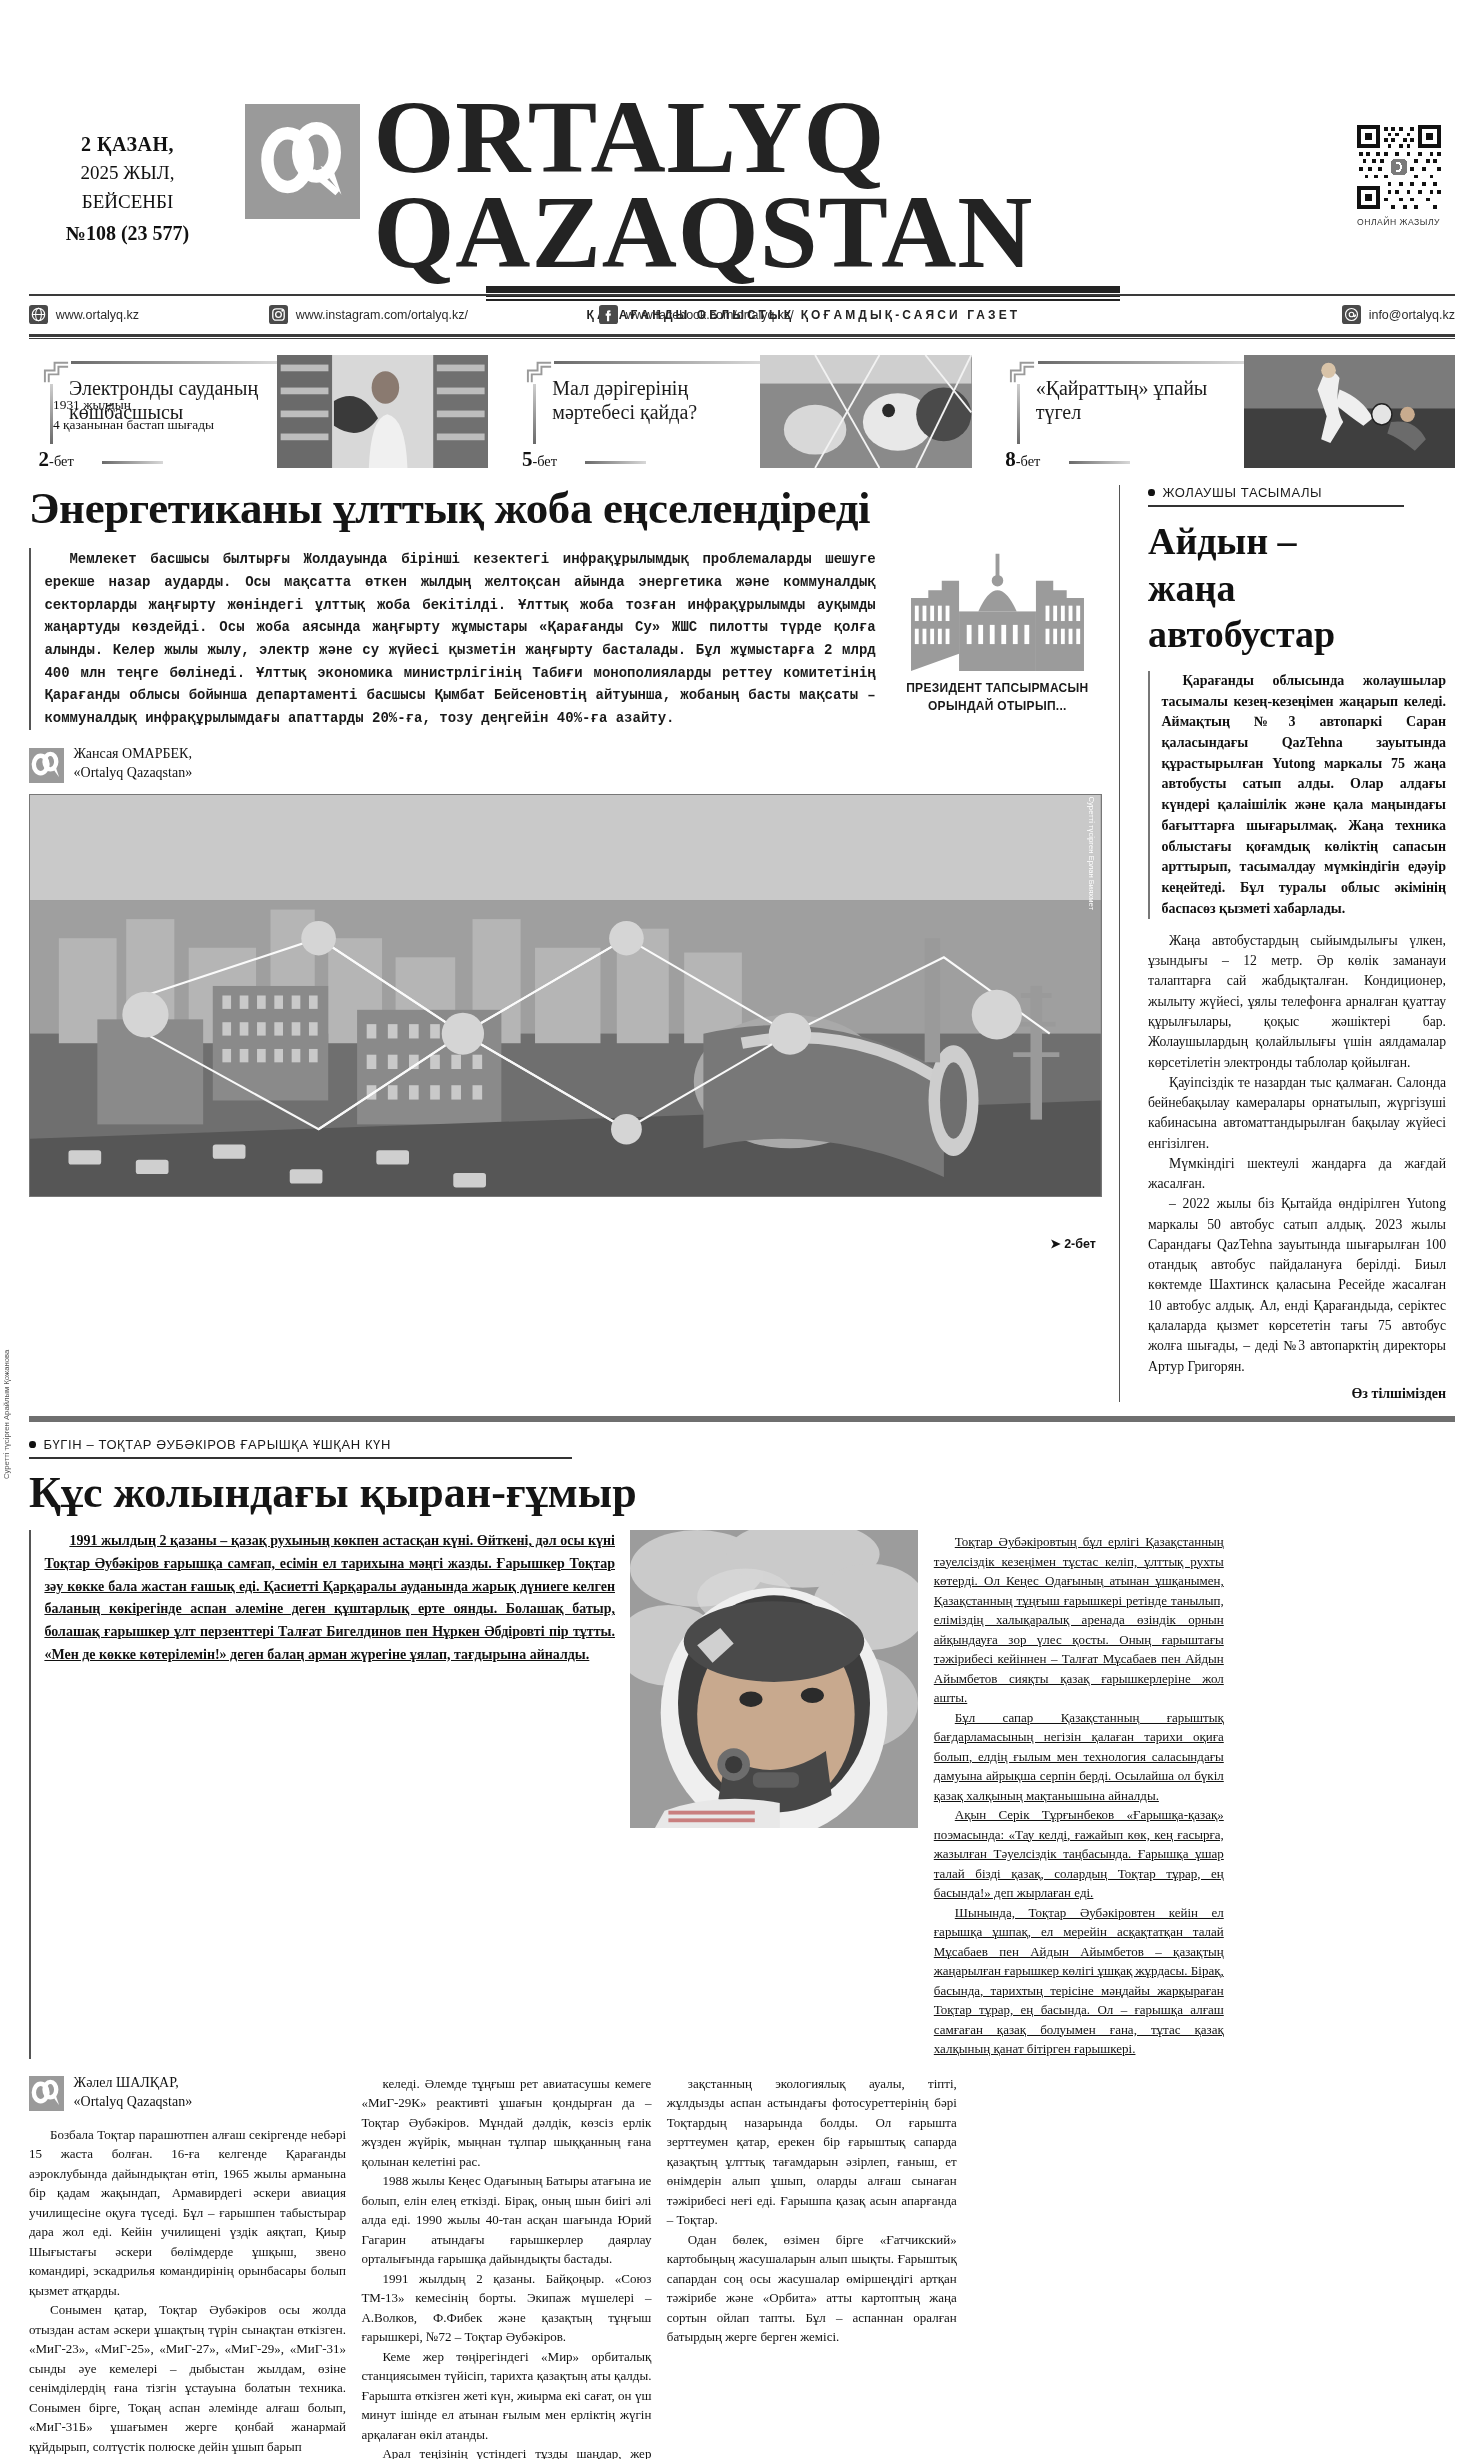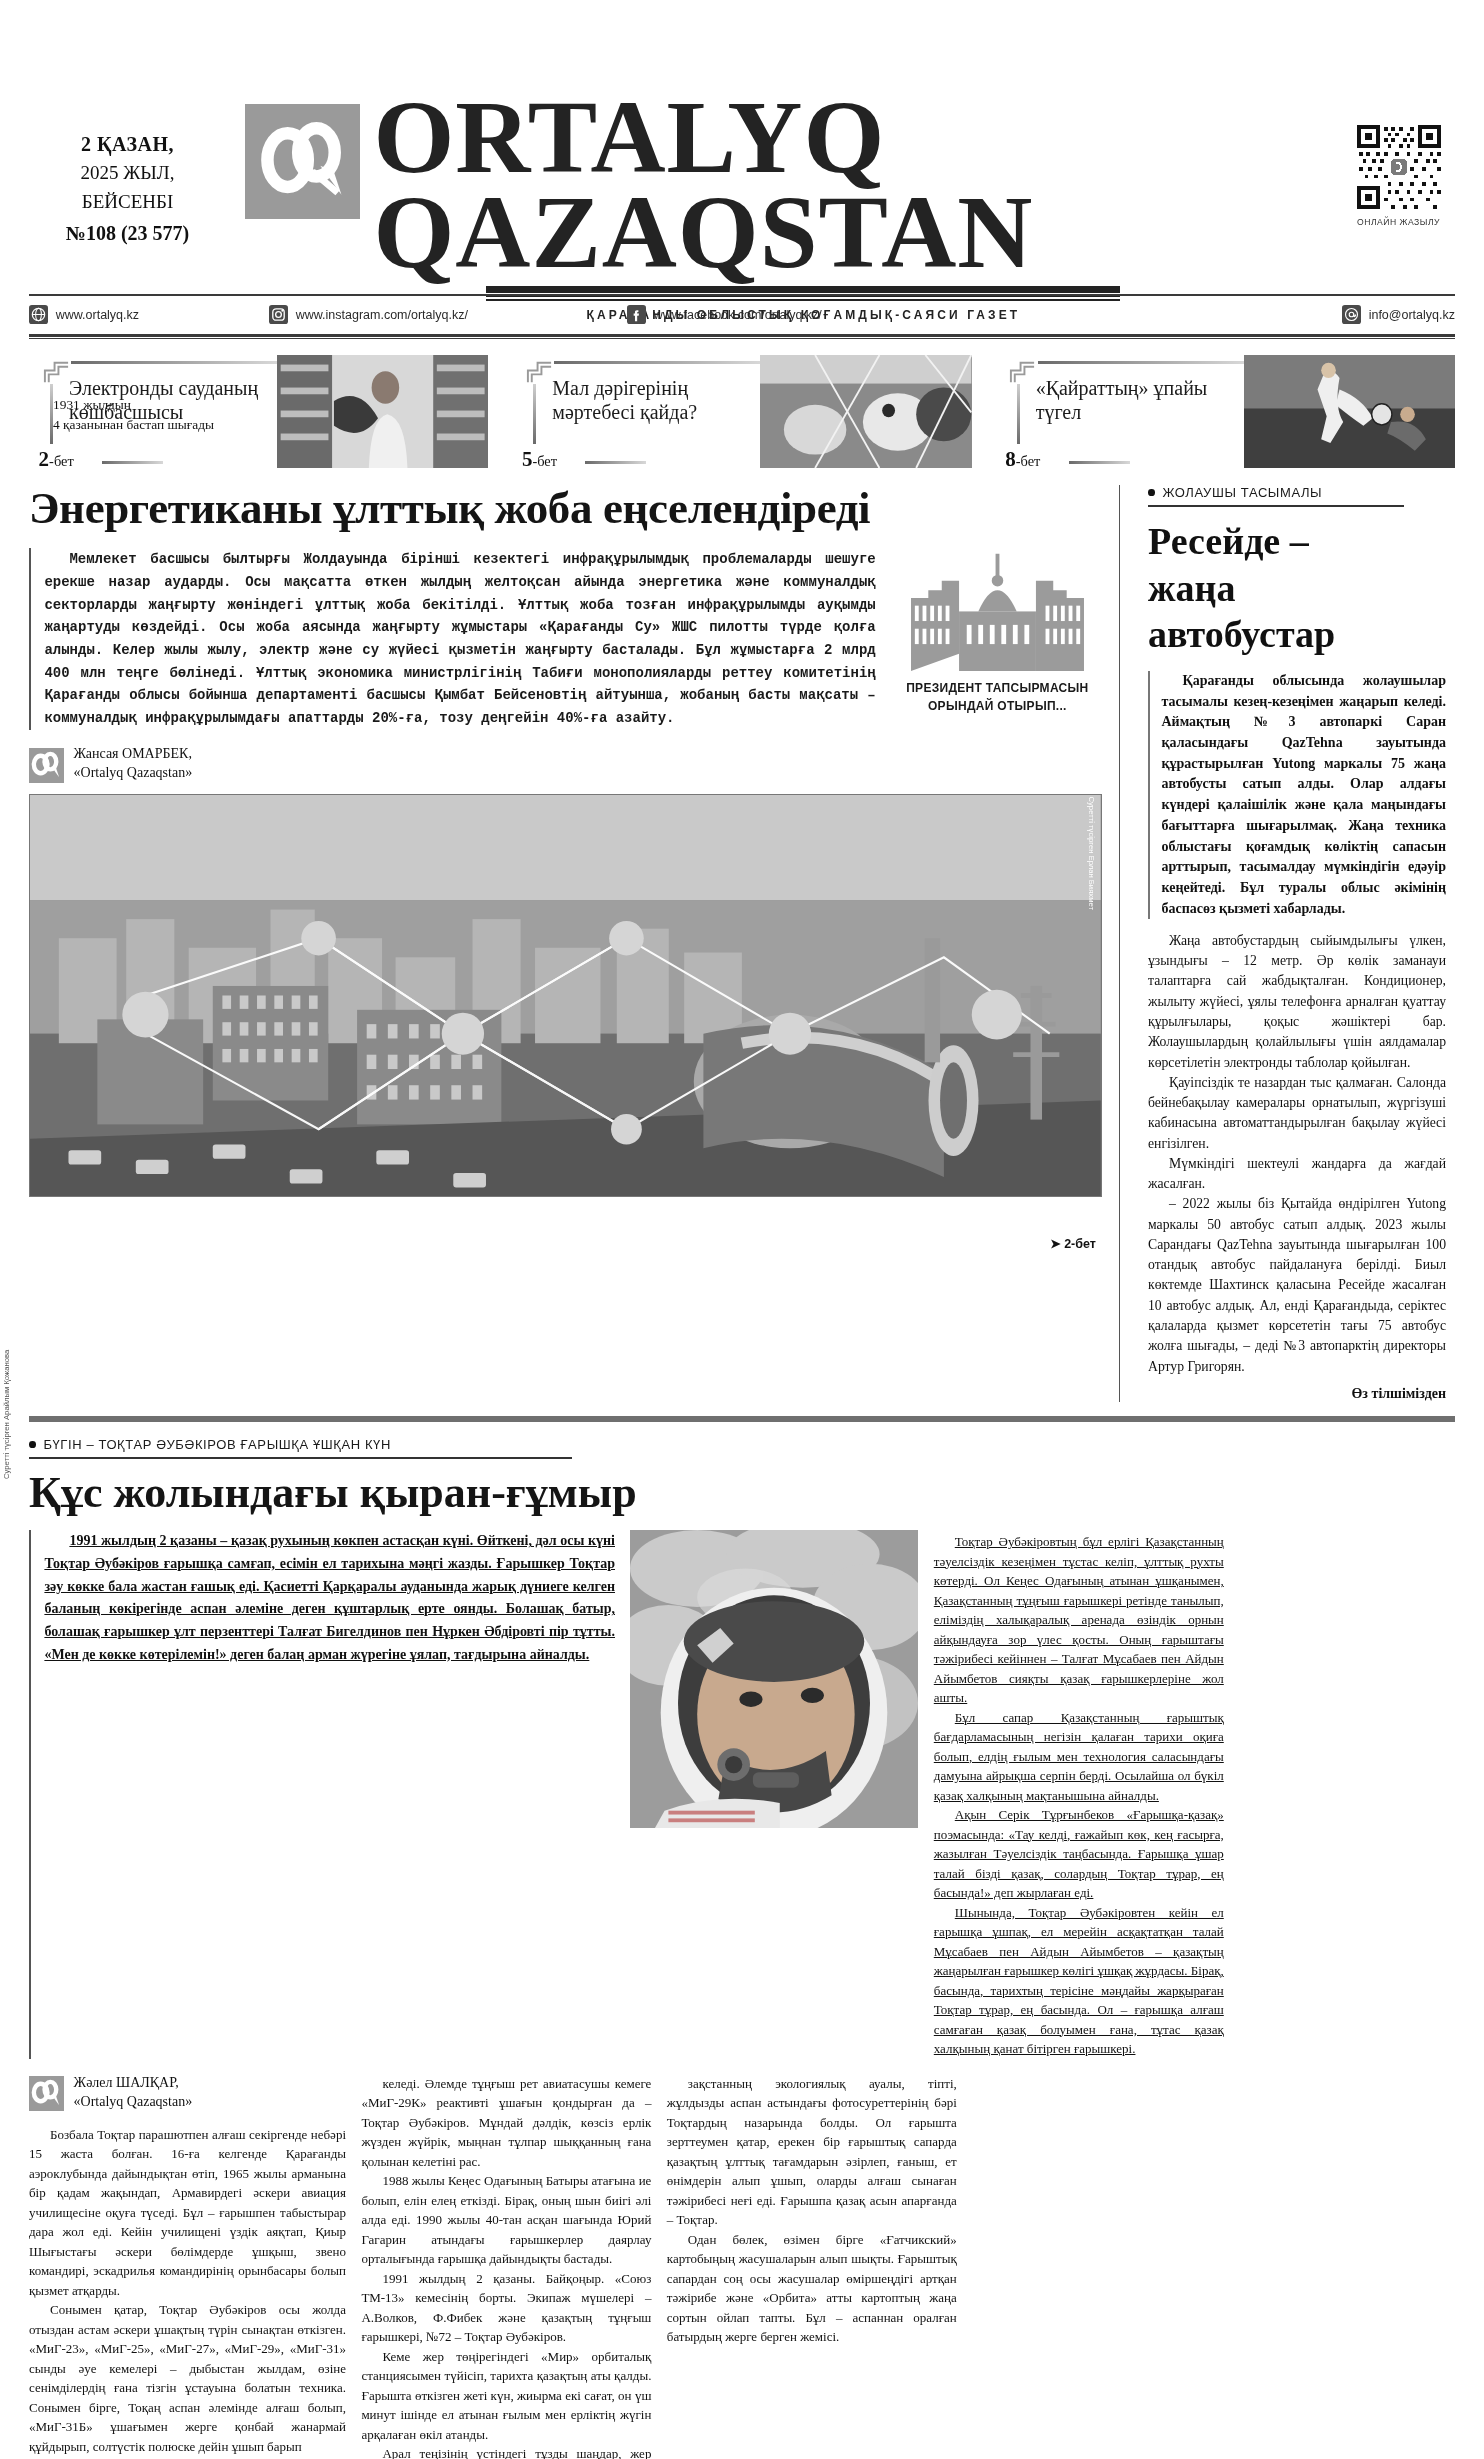--- a/index.html
+++ b/index.html
@@ -57,21 +57,21 @@
 
   
   .social-rule-top { height:1.9px; background:#3a3a3a; margin-top:5.8px; }
   .social-bar {
     display:flex; align-items:center; height:38px;
     font-family:"Liberation Sans", sans-serif; font-size:12.5px; color:#2a2a2a;
   }
   .social-item { display:flex; align-items:center; gap:7.7px; }
   .social-item .ico { width:19px; height:19px; flex:none; }
   .s1 { width: 240px; }
-  .s2 { width: 358px; }
+  .s2 { width: 330px; }
   .s3 { width: 413px; }
   .s4 { flex:1; justify-content:flex-end; }
   .social-rule-bot { height:2.9px; background:#3a3a3a; }
   .social-rule-bot2 { height:1px; background:#3a3a3a; margin-top:1.9px;}
 
   
   .teasers { display:flex; gap:24px; margin-top:15.4px; height:113px; }
   .teaser { flex:1; display:flex; position:relative; }
   .teaser-left { width:54%; position:relative; padding-left:40px; }
   .teaser-corner { position:absolute; left:9.6px; top:1.9px; width:35px; height:29px;}
@@ -642,21 +642,21 @@
     </div>
 
     <div class="col-right">
       <div class="rubric">
         <span class="dot"></span>
         <span>ЖОЛАУШЫ ТАСЫМАЛЫ</span>
       </div>
       <div class="rubric-rule"></div>
 
       <div class="headline-side">
-        <div>Ресейде –</div>
+        <div>Айдын –</div>
         <div>жаңа</div>
         <div>автобустар</div>
       </div>
 
       <div class="side-lead">
         <p>Қарағанды облысында жолаушылар тасымалы кезең-кезеңімен жаңарып келеді. Аймақтың №3 автопаркі Саран қаласындағы QazTehna зауытында құрастырылған Yutong маркалы 75 жаңа автобусты сатып алды. Олар алдағы күндері қалаішілік және қала маңындағы бағыттарға шығарылмақ. Жаңа техника облыстағы қоғамдық көліктің сапасын арттырып, тасымалдау мүмкіндігін едәуір кеңейтеді. Бұл туралы облыс әкімінің баспасөз қызметі хабарлады.</p>
       </div>
 
       <div class="side-body">
         <p style="margin-top:11.5px">Жаңа автобустардың сыйымдылығы үлкен, ұзындығы – 12 метр. Әр көлік заманауи талаптарға сай жабдықталған. Кондиционер, жылыту жүйесі, ұялы телефонға арналған қуаттау құрылғылары, қоқыс жәшіктері бар. Жолаушылардың қолайлылығы үшін аялдамалар көрсетілетін электронды таблолар қойылған.</p>

